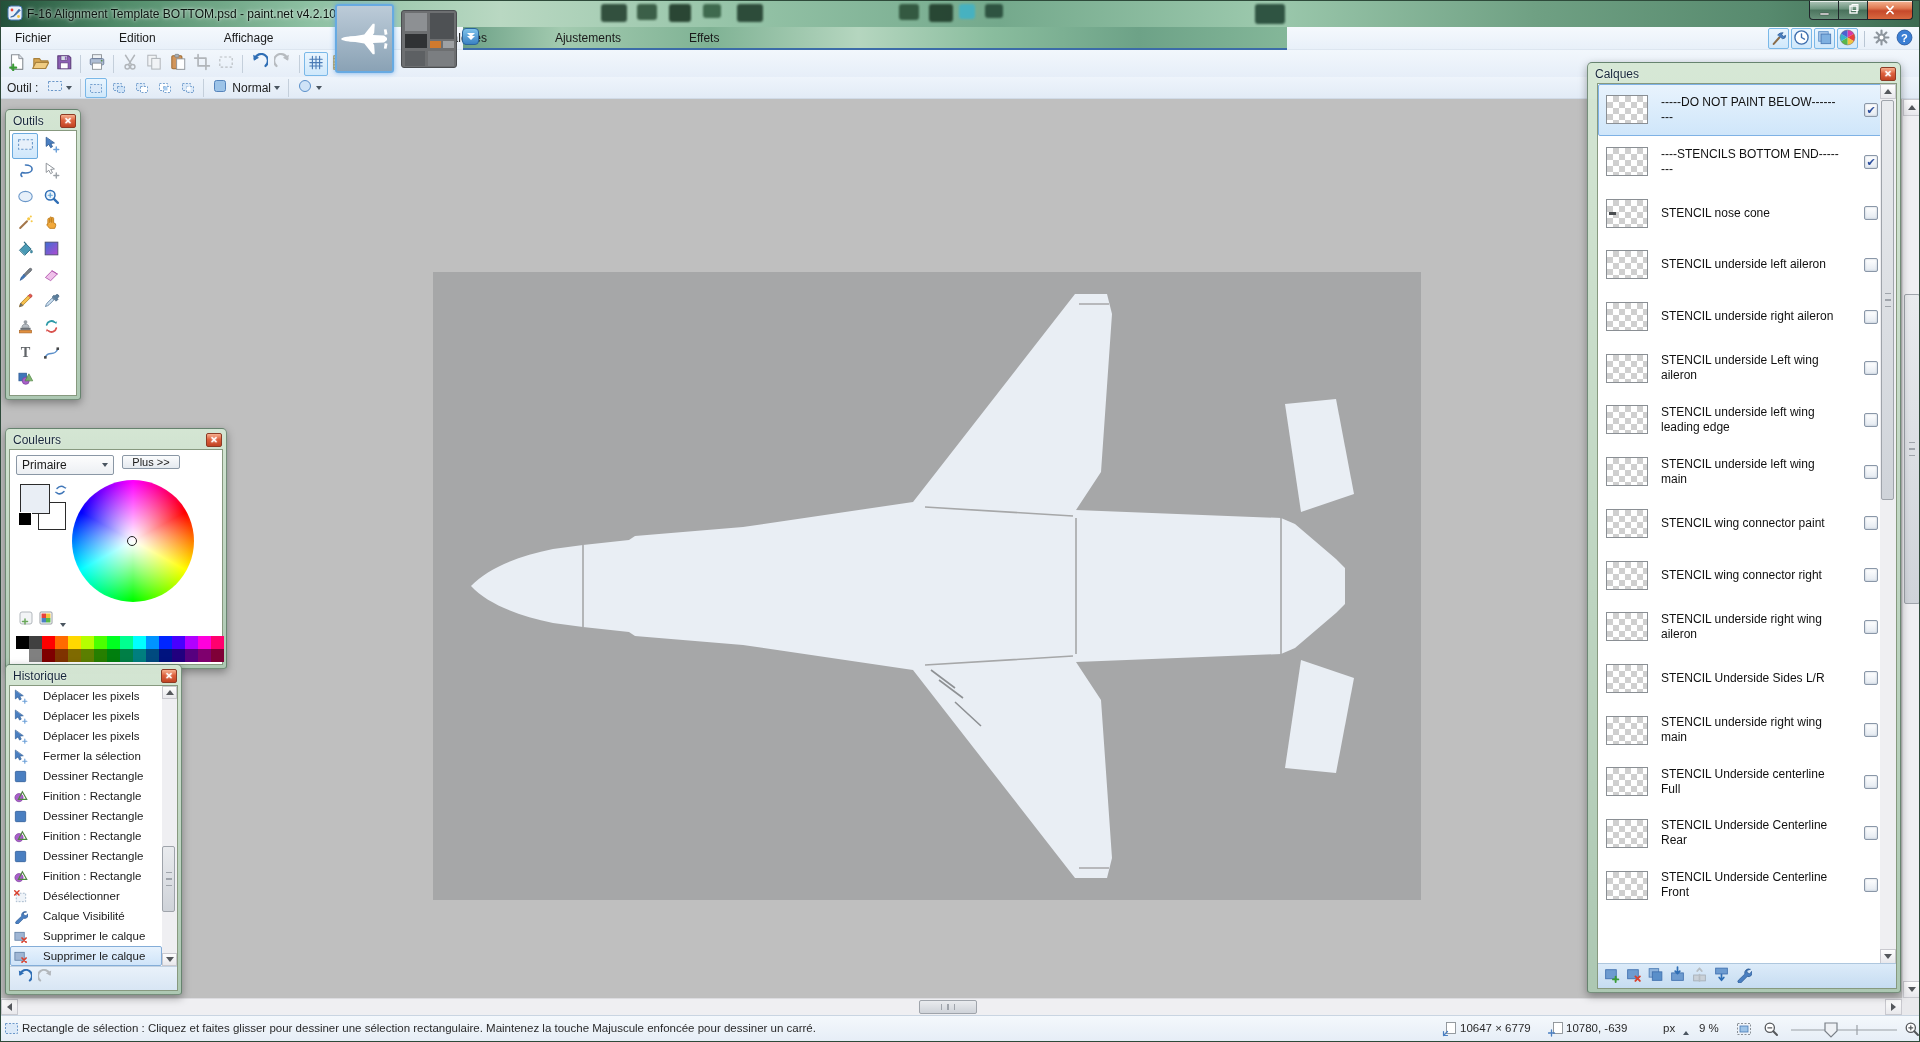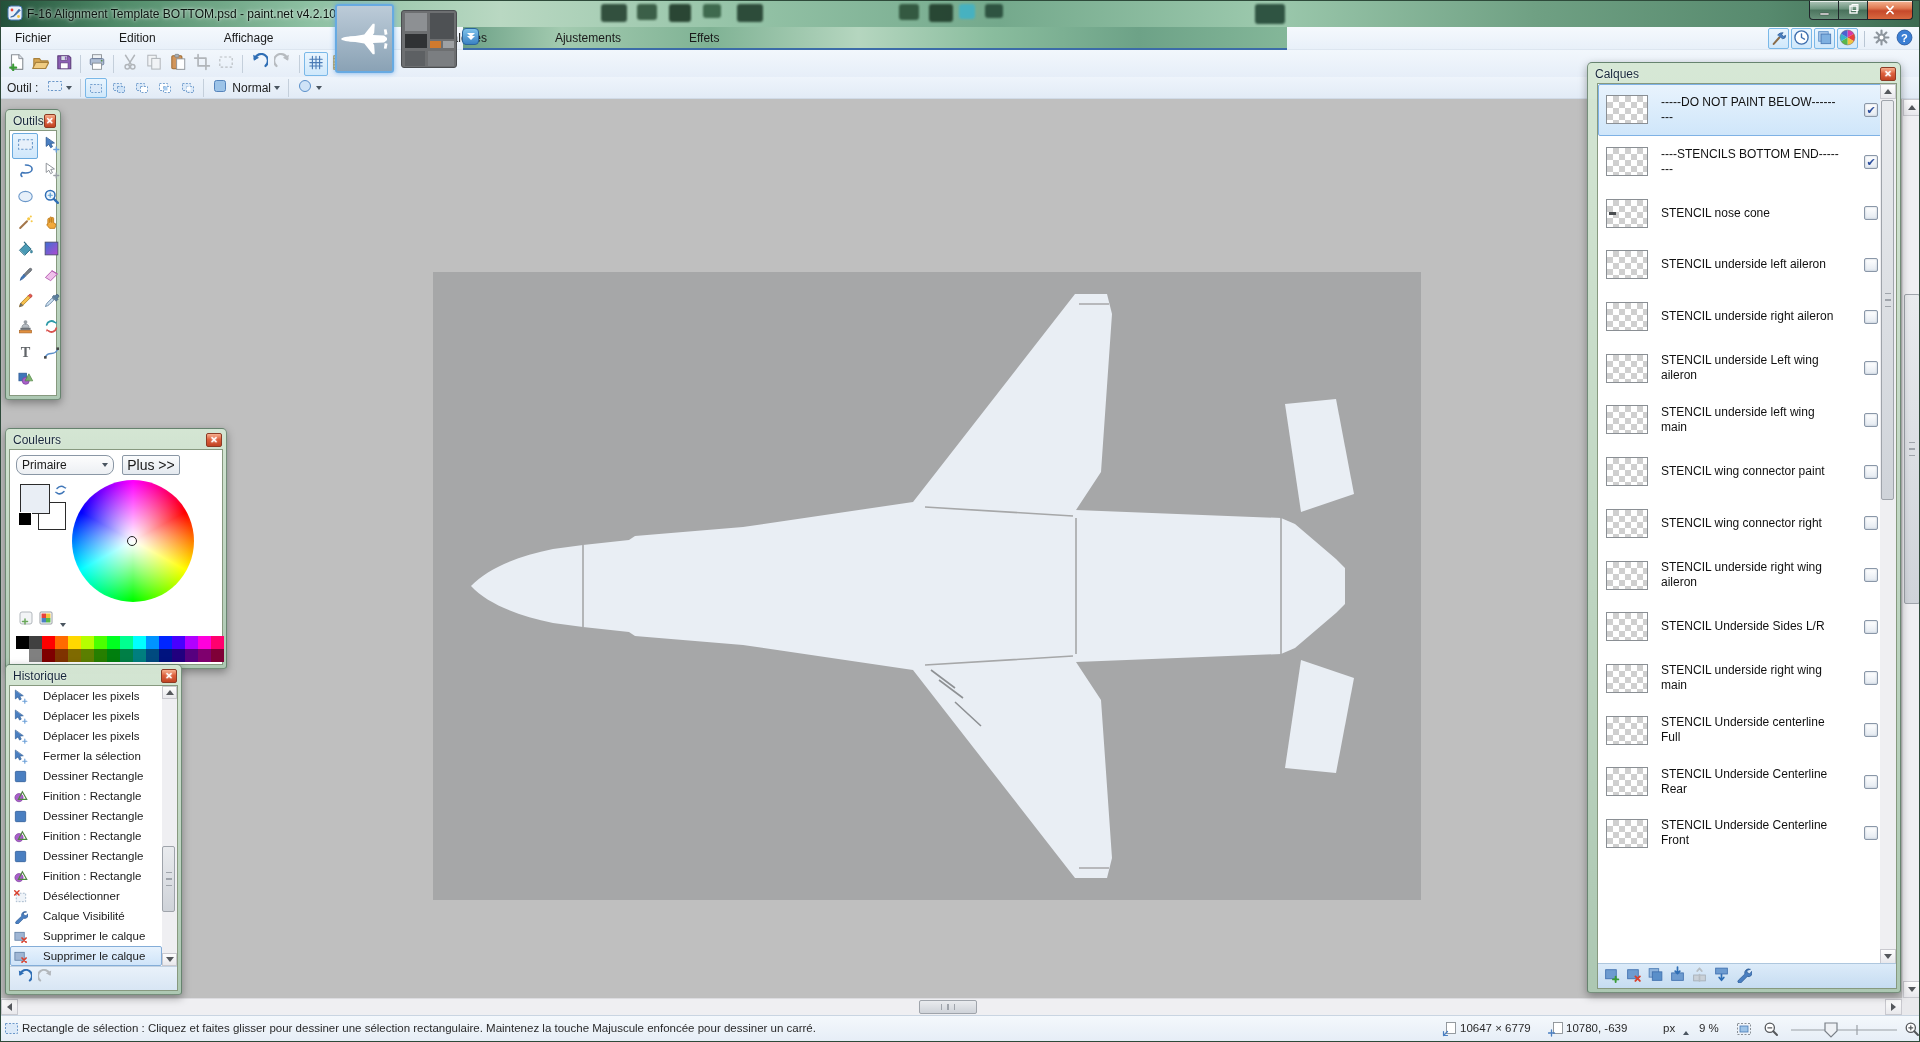--- a/index.html
+++ b/index.html
@@ -80,23 +80,23 @@
   .ptitle .tspan { flex:1; }
   .pclose { width:16px; height:14px; border-radius:2px; border:1px solid #8d3b25; background:linear-gradient(#f7b190,#dd5f3b 45%,#c14424); color:#fff; font-size:9px; line-height:12px; text-align:center; font-weight:bold; }
   .pbody { background:#fff; border:1px solid #87997f; position:relative; }
 
   
   .tools-grid { display:grid; grid-template-columns:26px 26px; padding:2px; }
   .tool-cell { width:26px; height:26px; display:flex; align-items:center; justify-content:center; border:1px solid transparent; border-radius:2px; }
   .tool-cell.on { border-color:#6aaade; background:linear-gradient(#e8f4fe,#cfe7fb); }
 
   
-  .select-like { position:absolute; height:20px; border:1px solid #8a97a5; border-radius:8px; background:linear-gradient(#fdfdfd,#eceff3); display:flex; align-items:center; padding:0 5px; font-size:12px; }
+  .select-like { position:absolute; height:20px; border:1px solid #8a97a5; border-radius:2px; background:linear-gradient(#fdfdfd,#eceff3); display:flex; align-items:center; padding:0 5px; font-size:12px; }
   .select-like .tri-down { margin-left:auto; }
-  .btn-like { position:absolute; height:20px; border:1px solid #8a97a5; border-radius:2px; background:linear-gradient(#fbfcfd,#e4e9ef); display:flex; align-items:center; justify-content:center; font-size:14px; }
+  .btn-like { position:absolute; height:14px; border:1px solid #8a97a5; border-radius:2px; background:linear-gradient(#fbfcfd,#e4e9ef); display:flex; align-items:center; justify-content:center; font-size:11px; }
   .swatch { position:absolute; border:1px solid #2b2b2b; }
   .wheel { position:absolute; border-radius:50%;
     background:radial-gradient(circle,#ffffff 0%,rgba(255,255,255,.85) 12%,rgba(255,255,255,0) 68%),
       conic-gradient(#f0f 0%,#f00 17%,#ff0 33%,#0f0 50%,#0ff 67%,#00f 83%,#f0f 100%); }
   .wheel-sel { position:absolute; width:10px; height:10px; border:1.6px solid #222; border-radius:50%; background:transparent; }
   .mini-swatches { position:absolute; display:grid; grid-template-columns:repeat(16,13px); grid-auto-rows:13px; }
   .mini-swatches div { width:13px; height:13px; }
 
   
   .hist-list { position:absolute; left:0; top:0; width:152px; height:280px; overflow:hidden; }
@@ -420,21 +420,21 @@
     <div class="tx" style="left:28px;top:30px;width:11px;height:7px;background:#d07a2e;"></div>
     <div class="tx" style="left:41px;top:30px;width:11px;height:7px;background:#9ea1a4;"></div>
     <div class="tx" style="left:3px;top:40px;width:20px;height:15px;background:#5d6063;"></div>
     <div class="tx" style="left:26px;top:40px;width:26px;height:15px;background:#7b7e81;"></div>
   </div>
   <div class="update-badge">
       <span class="chev"></span>
       <span class="chev"></span>
     </div>
 
-  <div class="palette" style="left:4px;top:108px;width:56px;">
+  <div class="palette" style="left:4px;top:108px;width:76px;">
     <div class="ptitle">
         <span class="tspan">Outils</span>
       <span class="pclose">✕</span>
       </div>
     <div class="pbody">
         <div class="tools-grid" id="tools-grid">
           <div class="tool-cell on">
             <span><svg viewBox="0 0 16 16" width="17" height="17">
                 <rect x="1.5" y="3.5" width="13" height="9" fill="#e7f0fa" stroke="#6a97c9" stroke-width="1" stroke-dasharray="2.2 1.6"></rect>
               </svg></span>
@@ -820,20 +820,25 @@
             <span class="layer-chk"></span>
           </div>
           <div class="layer-row">
             <span class="checker"></span>
             <span class="layer-name">STENCIL underside right aileron</span>
             <span class="layer-chk"></span>
           </div>
           <div class="layer-row">
             <span class="checker"></span>
             <span class="layer-name">STENCIL underside Left wing aileron</span>
+            <span class="layer-chk"></span>
+          </div>
+          <div class="layer-row">
+            <span class="checker"></span>
+            <span class="layer-name">STENCIL underside left wing leading edge</span>
             <span class="layer-chk"></span>
           </div>
           <div class="layer-row">
             <span class="checker"></span>
             <span class="layer-name">STENCIL underside left wing main</span>
             <span class="layer-chk"></span>
           </div>
           <div class="layer-row">
             <span class="checker"></span>
             <span class="layer-name">STENCIL wing connector paint</span>

